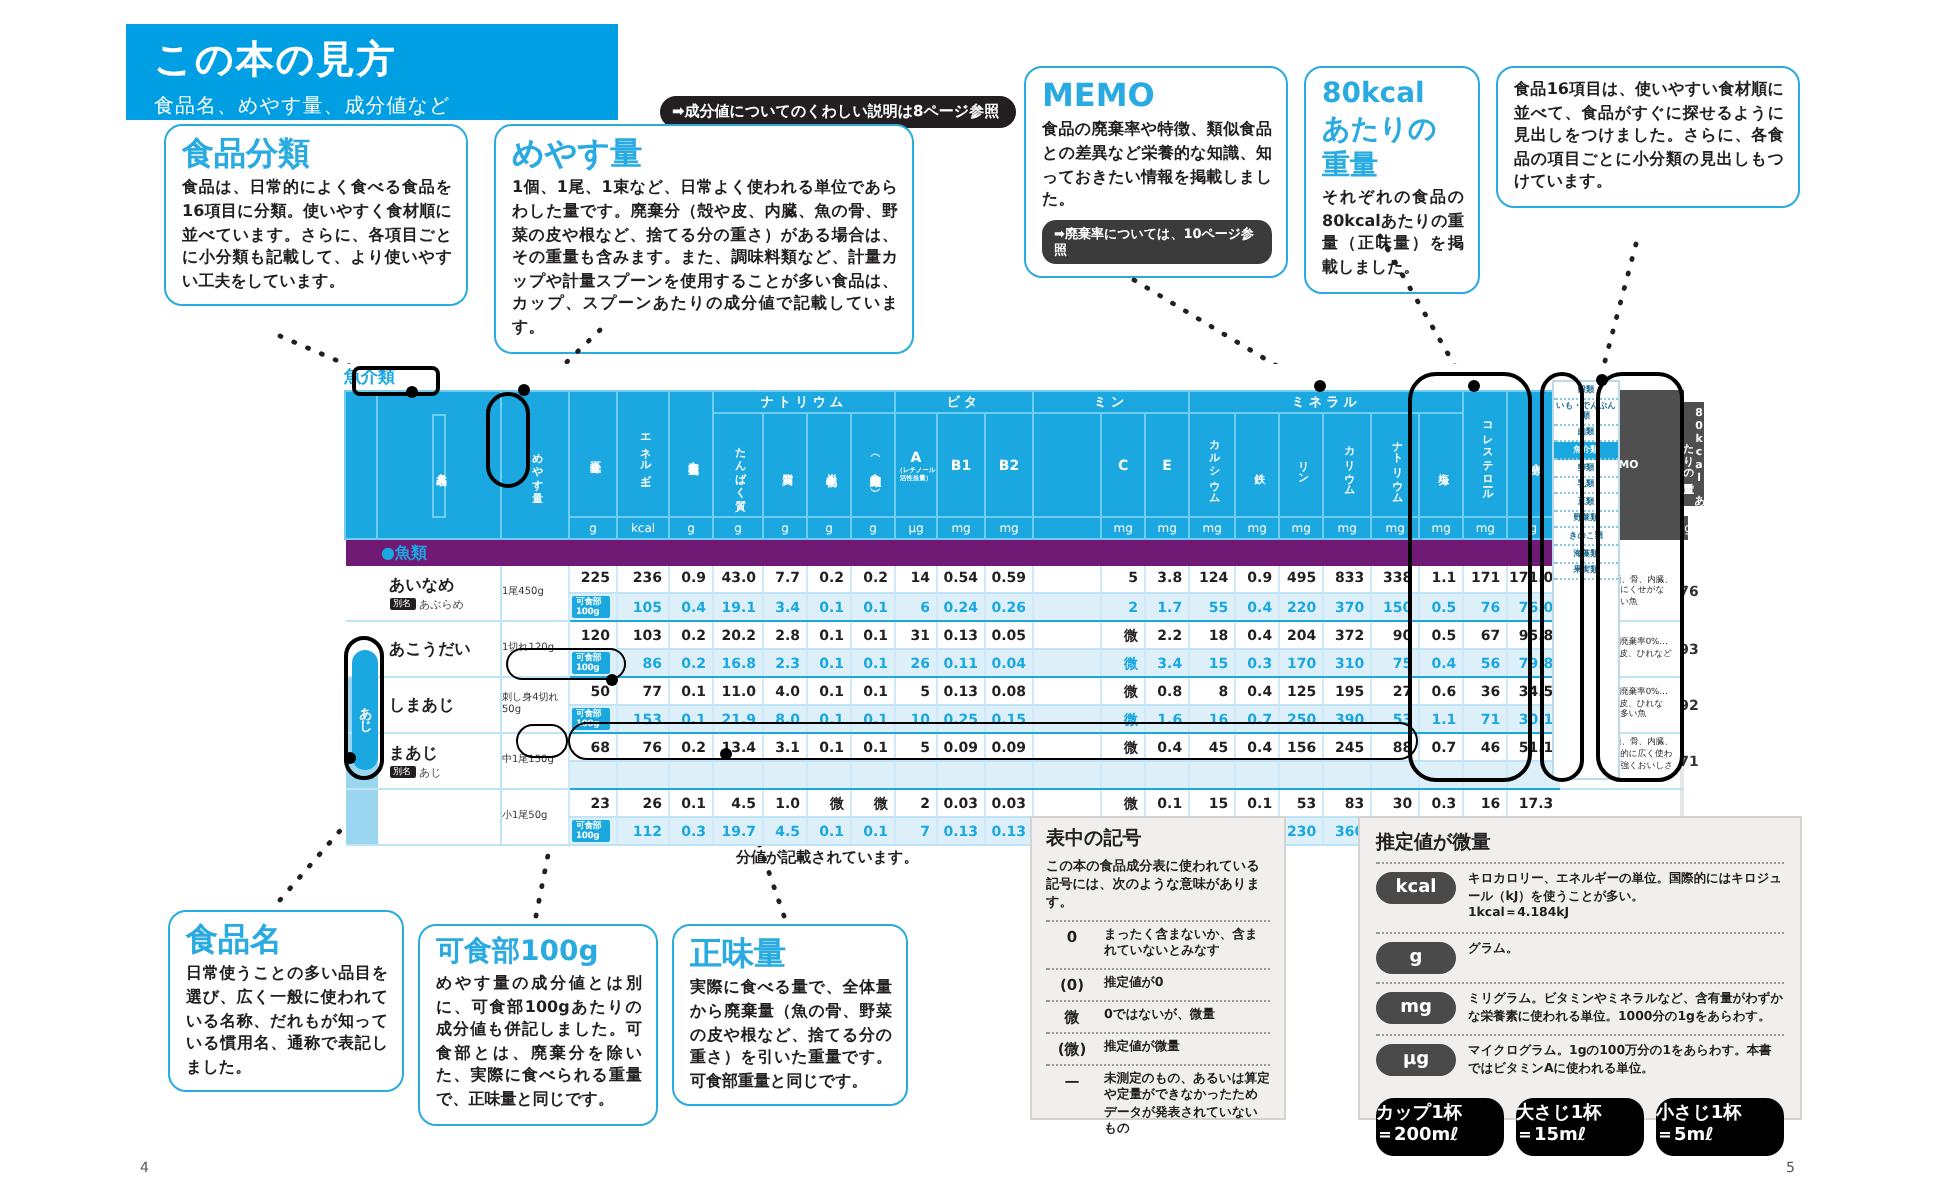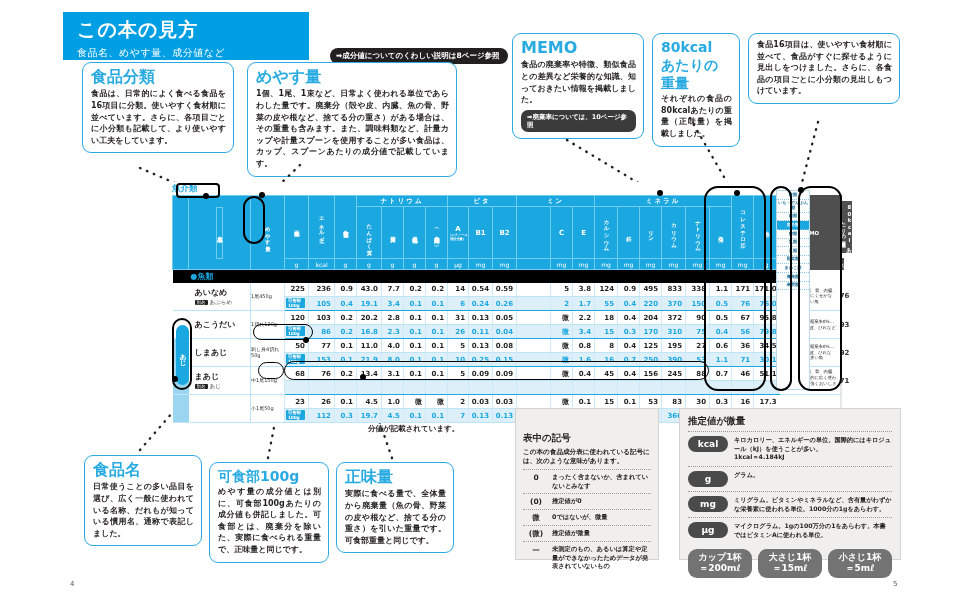--- a/index.html
+++ b/index.html
@@ -141,40 +141,40 @@
   
   .ring { position: absolute; border: 2.2px solid #000; border-radius: 12px; }
   .ring.thin { border-width: 1.8px; }
   .dotcap { position: absolute; width: 6px; height: 6px; background:#000; border-radius:50%; }
 
   
   .panel {
     position: absolute; background: #f0efed;
     border: 1px solid #d5d3d0;
   }
-  #panel-kigou { left: 515px; top: 408px; width: 144px; height: 152px; padding: 23px 7px; }
+  #panel-kigou { left: 515px; top: 408px; width: 128px; height: 152px; padding: 4px 7px; }
   #panel-tani  { left: 679px; top: 408px; width: 222px; height: 152px; padding: 6px 8px; }
   .panel-title { font-size: 9.5px; font-weight: bold; margin-bottom: 3px; }
   .panel-lead  { font-size: 6.6px; font-weight: bold; line-height: 1.4; margin-bottom: 3px; }
   .kg-row { display: flex; align-items: flex-start; gap: 5px;
             border-top: 1px dotted #9a9a9a; padding: 3px 0 3px 2px; }
   .kg-sym { width: 22px; flex: 0 0 22px; font-size: 7.5px; font-weight: bold;
             text-align: center; line-height: 1.2; }
   .kg-txt { font-size: 6.3px; line-height: 1.35; font-weight: bold; }
   .tn-row { display: flex; align-items: flex-start; gap: 6px;
             border-top: 1px dotted #9a9a9a; padding: 4px 0 4px 0; }
   .tn-chip { flex: 0 0 40px; background: #4a4a4a; color: #fff;
              border-radius: 9px; font-size: 9px; font-weight: bold;
              text-align: center; padding: 2px 0; height: 16px; line-height: 12px; }
   .tn-txt { font-size: 6.2px; line-height: 1.4; font-weight: bold; }
   .tn-bold { font-weight: bold; }
   .cup-row { display: flex; gap: 6px; margin-top: 5px; }
   .cup {
-    flex: 1; background: #737373; color: #fff; border-radius: 9px;
-    text-align: center; font-size: 9px; font-weight: bold;
+    flex: 1; background: #000000; color: #fff; border-radius: 9px;
+    font-size: 9px; font-weight: bold;
     padding: 3px 0 4px; line-height: 1.25;
   }
 
   .note-center {
     position: absolute; left: 368px; top: 412px; width: 120px;
     font-size: 7.5px; font-weight: bold; line-height: 1.5; color: #231f20;
   }
 
   .pagenum { position: absolute; font-size: 7px; color: #555; }
   #pg-l { left: 70px; top: 580px; }
@@ -357,21 +357,21 @@
             <th class="hd unit">mg</th>
             <th class="hd unit">mg</th>
             <th class="hd unit">mg</th>
             <th class="hd unit">g</th>
             <th class="hd unit" style="background: rgb(79, 79, 79); border-color: rgb(79, 79, 79);"></th>
             <th class="hd unit" style="background: rgb(79, 79, 79); border-color: rgb(79, 79, 79);">g</th>
           </tr>
       </thead>
       <tbody id="tbody-main">
           <tr>
-            <td colspan="24" style="height: 13px; padding-left: 18px; color: rgb(27, 167, 224); font-size: 8px; font-weight: bold; background: #000000;">●魚類</td>
+            <td colspan="24" style="height: 13px; padding-left: 18px; color: rgb(27, 167, 224); font-size: 8px; font-weight: bold; background: #701a75;">●魚類</td>
           </tr>
           <tr class="r1">
             <td rowspan="2" style="background: rgb(255, 255, 255);"></td>
             <td class="name-c" rowspan="2">
               <div class="fname">あいなめ</div>
               <div class="fname-sub"><span class="kana-tag">別名</span>あぶらめ</div>
             </td>
             <td class="meyasu-cell" rowspan="2">1尾450g</td>
             <td class="num vline">225</td>
             <td class="num vline">236</td>

